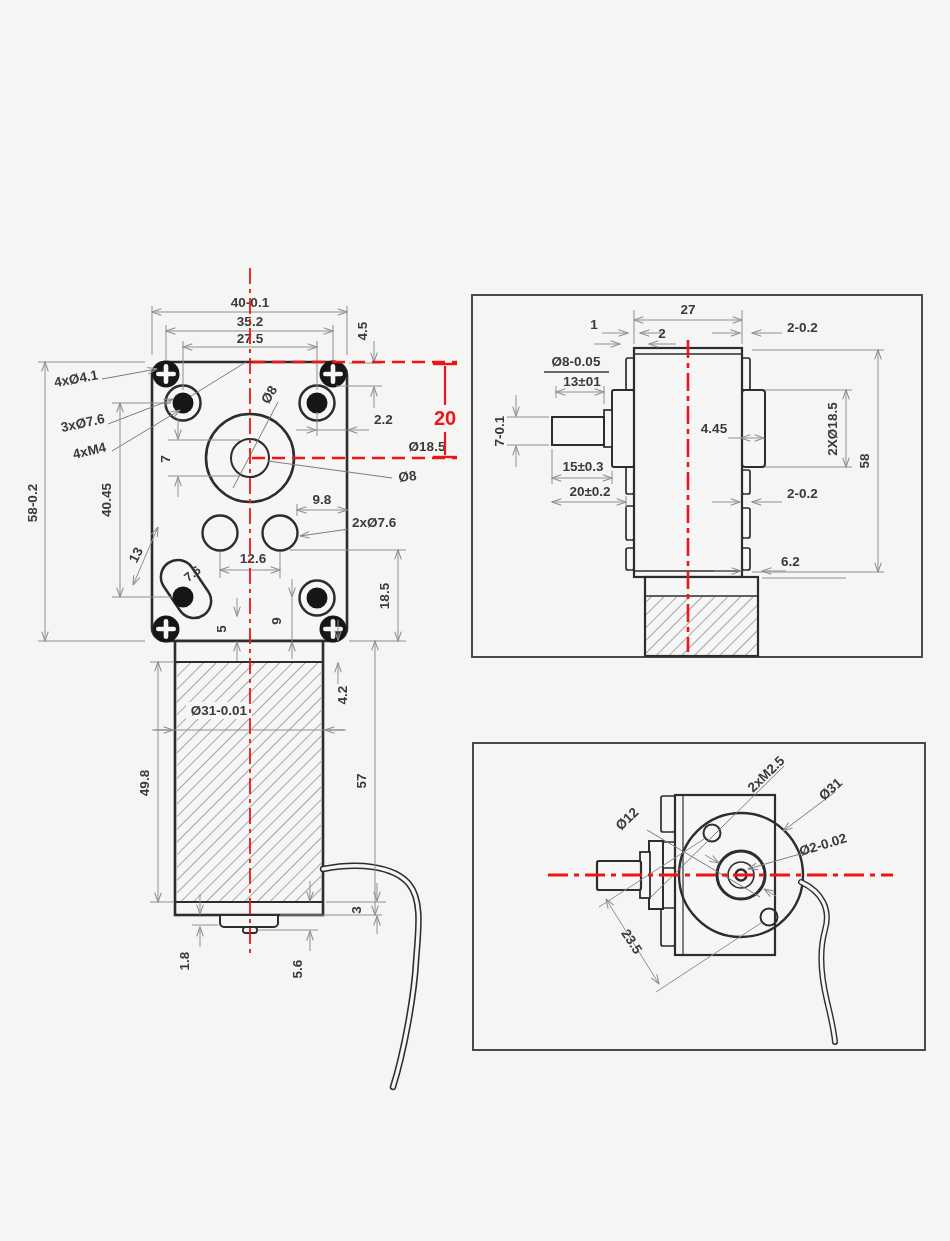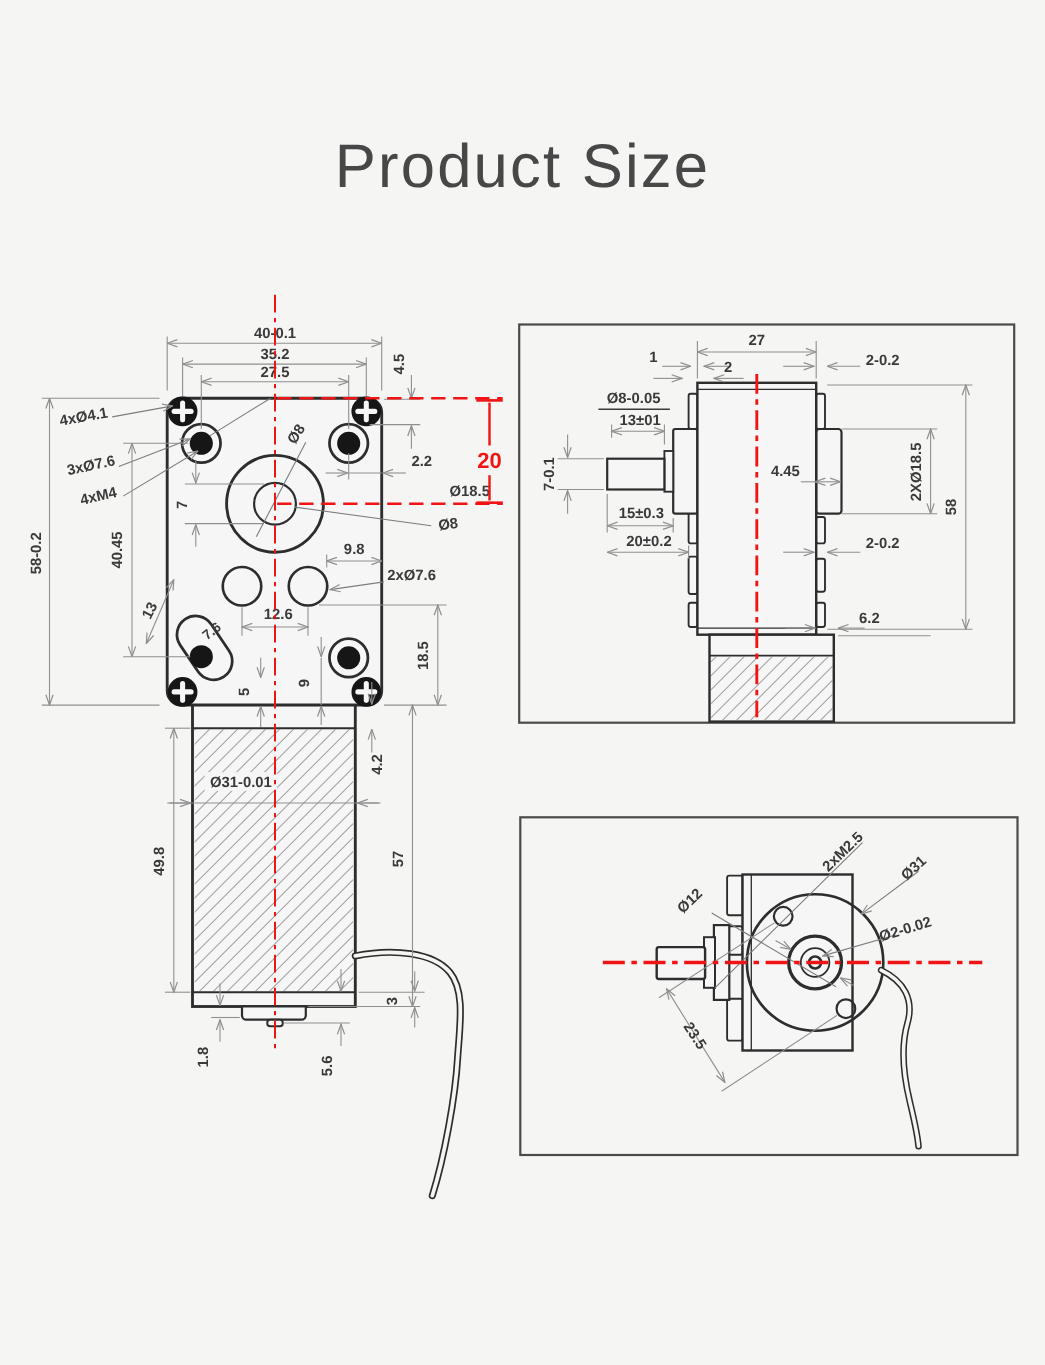--- a/index.html
+++ b/index.html
@@ -16,21 +16,20 @@
   .m{marker-start:url(#ar);marker-end:url(#ar);}
   .me{marker-end:url(#ar);}
   .red{stroke:#f11414;fill:none;}
   .redtx{fill:#f11414;font-size:20px;font-weight:700;}
   .panel{stroke:#4a4a4a;stroke-width:2;fill:#f5f5f4;}
 </style>
 </head>
 <body>
 
 <div id="canvas">
-  <div id="title">Product Size</div>
 
   <svg width="950" height="1241" viewBox="0 0 950 1241">
     <defs>
       <marker id="ar" viewBox="0 0 10 8" markerWidth="11" markerHeight="9" refX="9.5" refY="4" orient="auto-start-reverse" markerUnits="userSpaceOnUse">
         <path d="M1 1 L9.5 4 L1 7" fill="none" stroke="#8f8f8f" stroke-width="1"></path>
       </marker>
       <pattern id="h1" width="9" height="9" patternUnits="userSpaceOnUse" patternTransform="rotate(45)">
         <line x1="0" y1="0" x2="0" y2="9" stroke="#6e6e6e" stroke-width="1.2"></line>
       </pattern>
     </defs>

